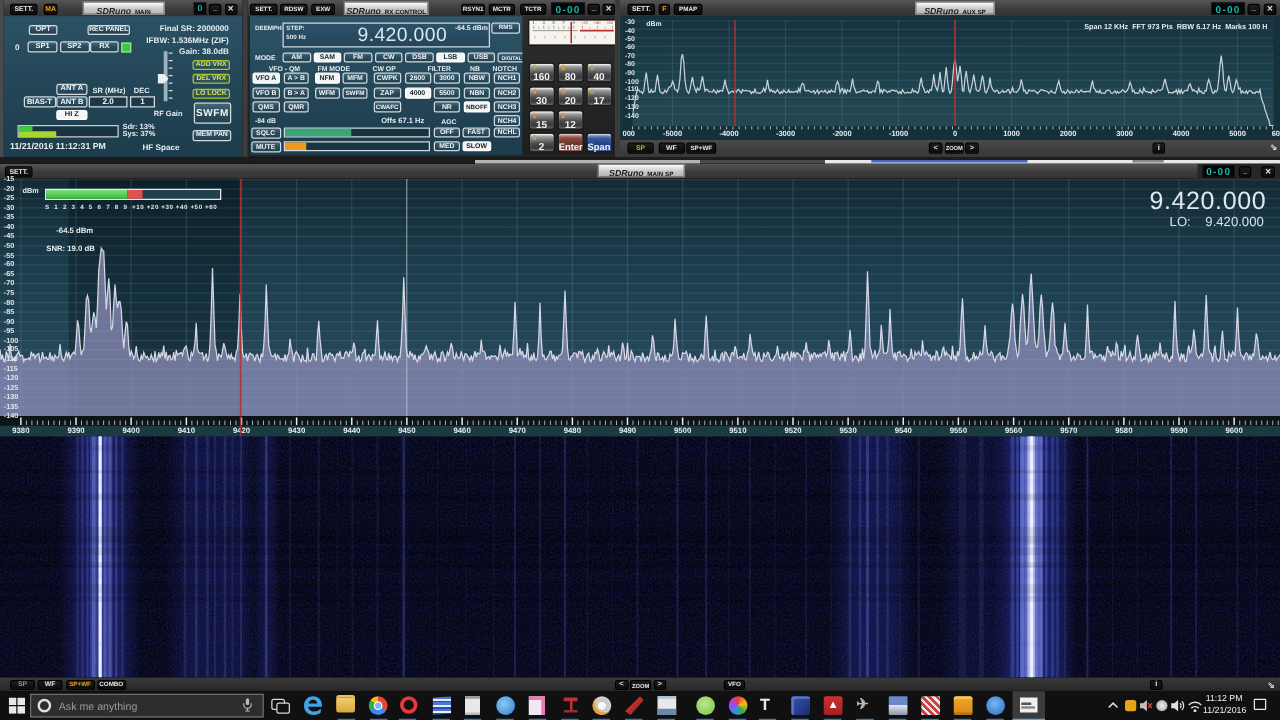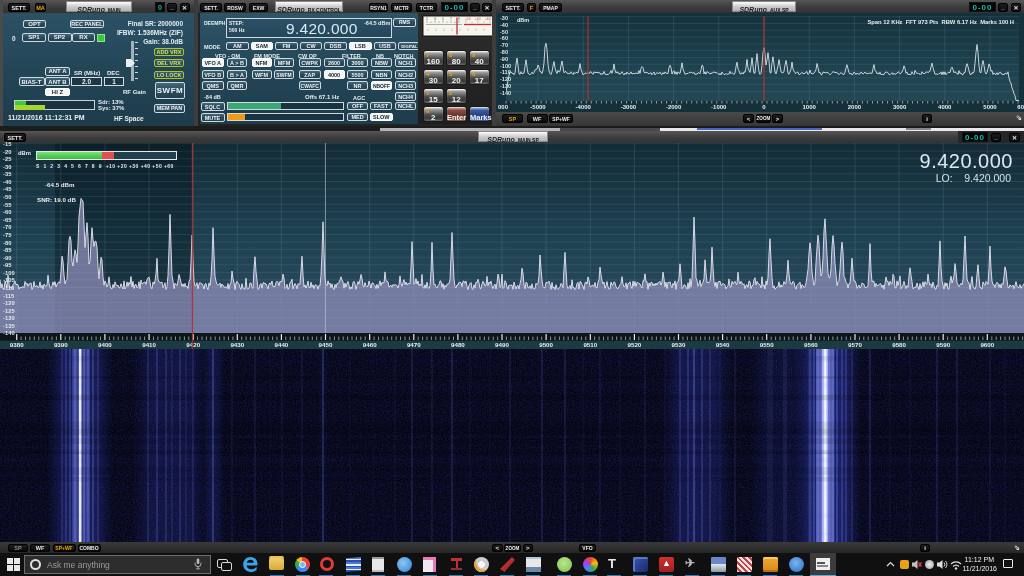--- a/index.html
+++ b/index.html
@@ -193,21 +193,21 @@
 <div class="kb" style="left:248px;top:50px;width:20.5px;height:16px;font-size:8px;line-height:22px;"><span class="kn">8</span>80</div>
 <div class="kb" style="left:271px;top:50px;width:20.5px;height:16px;font-size:8px;line-height:22px;"><span class="kn">9</span>40</div>
 <div class="kb" style="left:225px;top:68.8px;width:20.5px;height:16px;font-size:8px;line-height:22px;"><span class="kn">4</span>30</div>
 <div class="kb" style="left:248px;top:68.8px;width:20.5px;height:16px;font-size:8px;line-height:22px;"><span class="kn">5</span>20</div>
 <div class="kb" style="left:271px;top:68.8px;width:20.5px;height:16px;font-size:8px;line-height:22px;"><span class="kn">6</span>17</div>
 <div class="kb" style="left:225px;top:87.6px;width:20.5px;height:16px;font-size:8px;line-height:22px;"><span class="kn">1</span>15</div>
 <div class="kb" style="left:248px;top:87.6px;width:20.5px;height:16px;font-size:8px;line-height:22px;"><span class="kn">2</span>12</div>
 <div class="kb" style="left:271px;top:87.6px;width:20.5px;height:16px;font-size:8px;line-height:22px;margin-top:48px;"><span class="kn">3</span>10</div>
 <div class="kb" style="left:225px;top:105.6px;width:20.5px;height:16px;font-size:8px;line-height:22px;"><span class="kn">0</span>2</div>
 <div class="kb" style="left:248px;top:105.6px;width:20.5px;height:16px;font-size:7.5px;line-height:22px;background:linear-gradient(#d8b0a8 0%,#8a4a40 25%,#6a352c 60%,#8a554a 100%);">Enter</div>
-<div class="kb" style="left:271px;top:105.6px;width:20.5px;height:16px;font-size:7.5px;line-height:22px;background:linear-gradient(#aac4e8 0%,#3a5a9a 25%,#23418a 60%,#3a5aa0 100%);">Marks</div>
+<div class="kb" style="left:271px;top:105.6px;width:20.5px;height:16px;font-size:7.5px;line-height:22px;background:linear-gradient(#aac4e8 0%,#3a5a9a 25%,#23418a 60%,#3a5aa0 100%);">Span</div>
 </div>
 <div class="panel" style="left:494px;top:0;width:530px;height:126px;background:#1a3640;border-left:2px solid #3e3e3e">
 <div class="tb"></div>
 <div class="tbtn" style="left:6px;top:2.5px;width:22px;height:9px;font-size:5.5px;line-height:8px">SETT.</div>
 <div class="tbtn" style="left:31px;top:2.5px;width:9px;height:9px;font-size:5.5px;line-height:8px;color:#e8a21a">F</div>
 <div class="tbtn" style="left:43px;top:2.5px;width:23px;height:9px;font-size:5px;line-height:8px">PMAP</div>
 <div class="plate" style="left:236px;width:64px;line-height:9px"><b>SDRuno</b><span>AUX SP</span></div>
 <div class="dig" style="left:473px;top:1.5px;width:27px;height:10px;font-size:8px;line-height:9px">0-00</div>
 <div class="tbtn" style="left:502px;top:2.5px;width:10px;height:9px;font-size:6px;line-height:7px">_</div>
 <div class="tbtn" style="left:515px;top:2.5px;width:10px;height:9px;font-size:6px;line-height:9px">✕</div>

